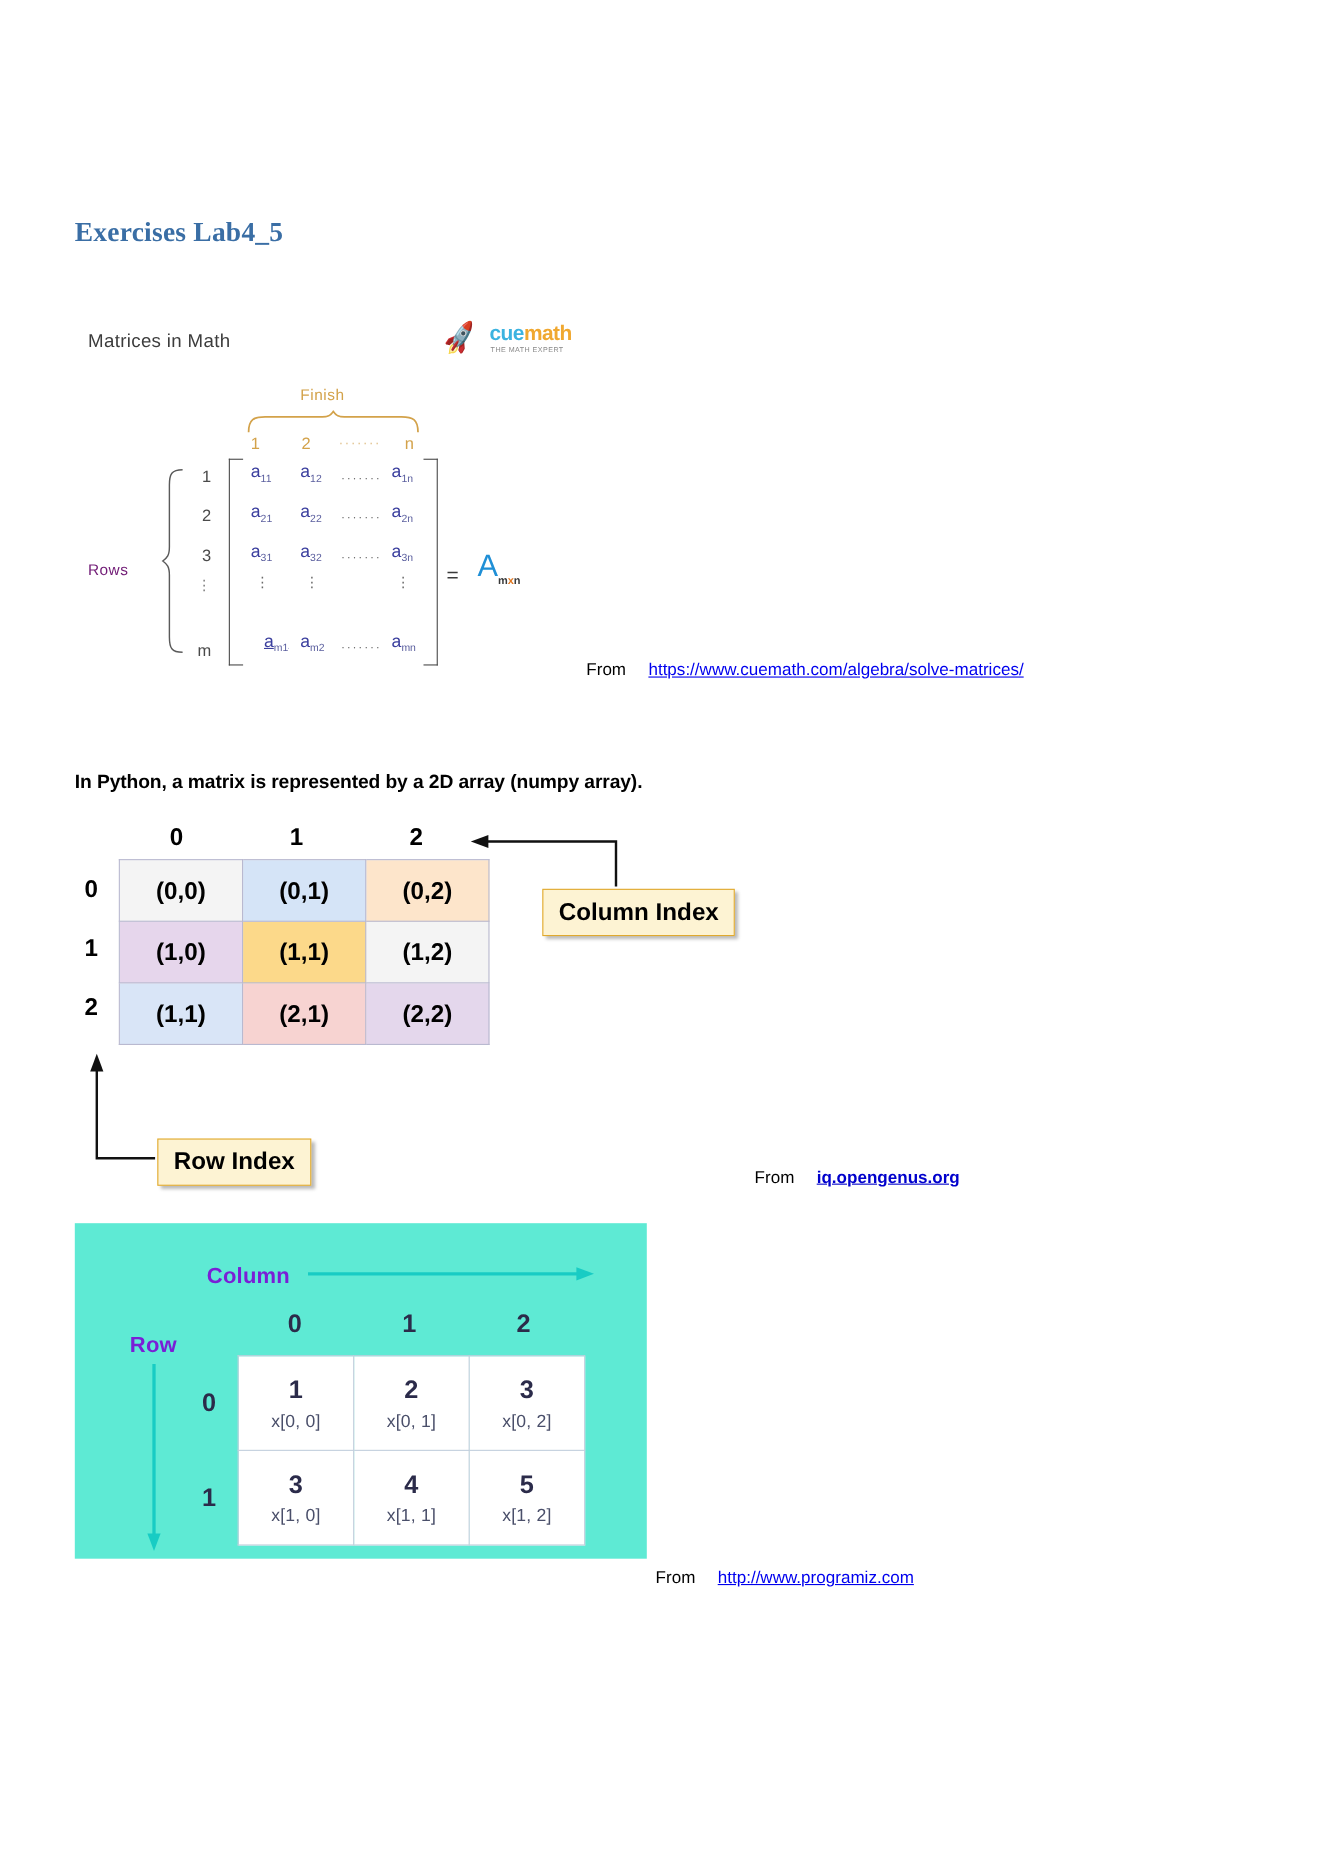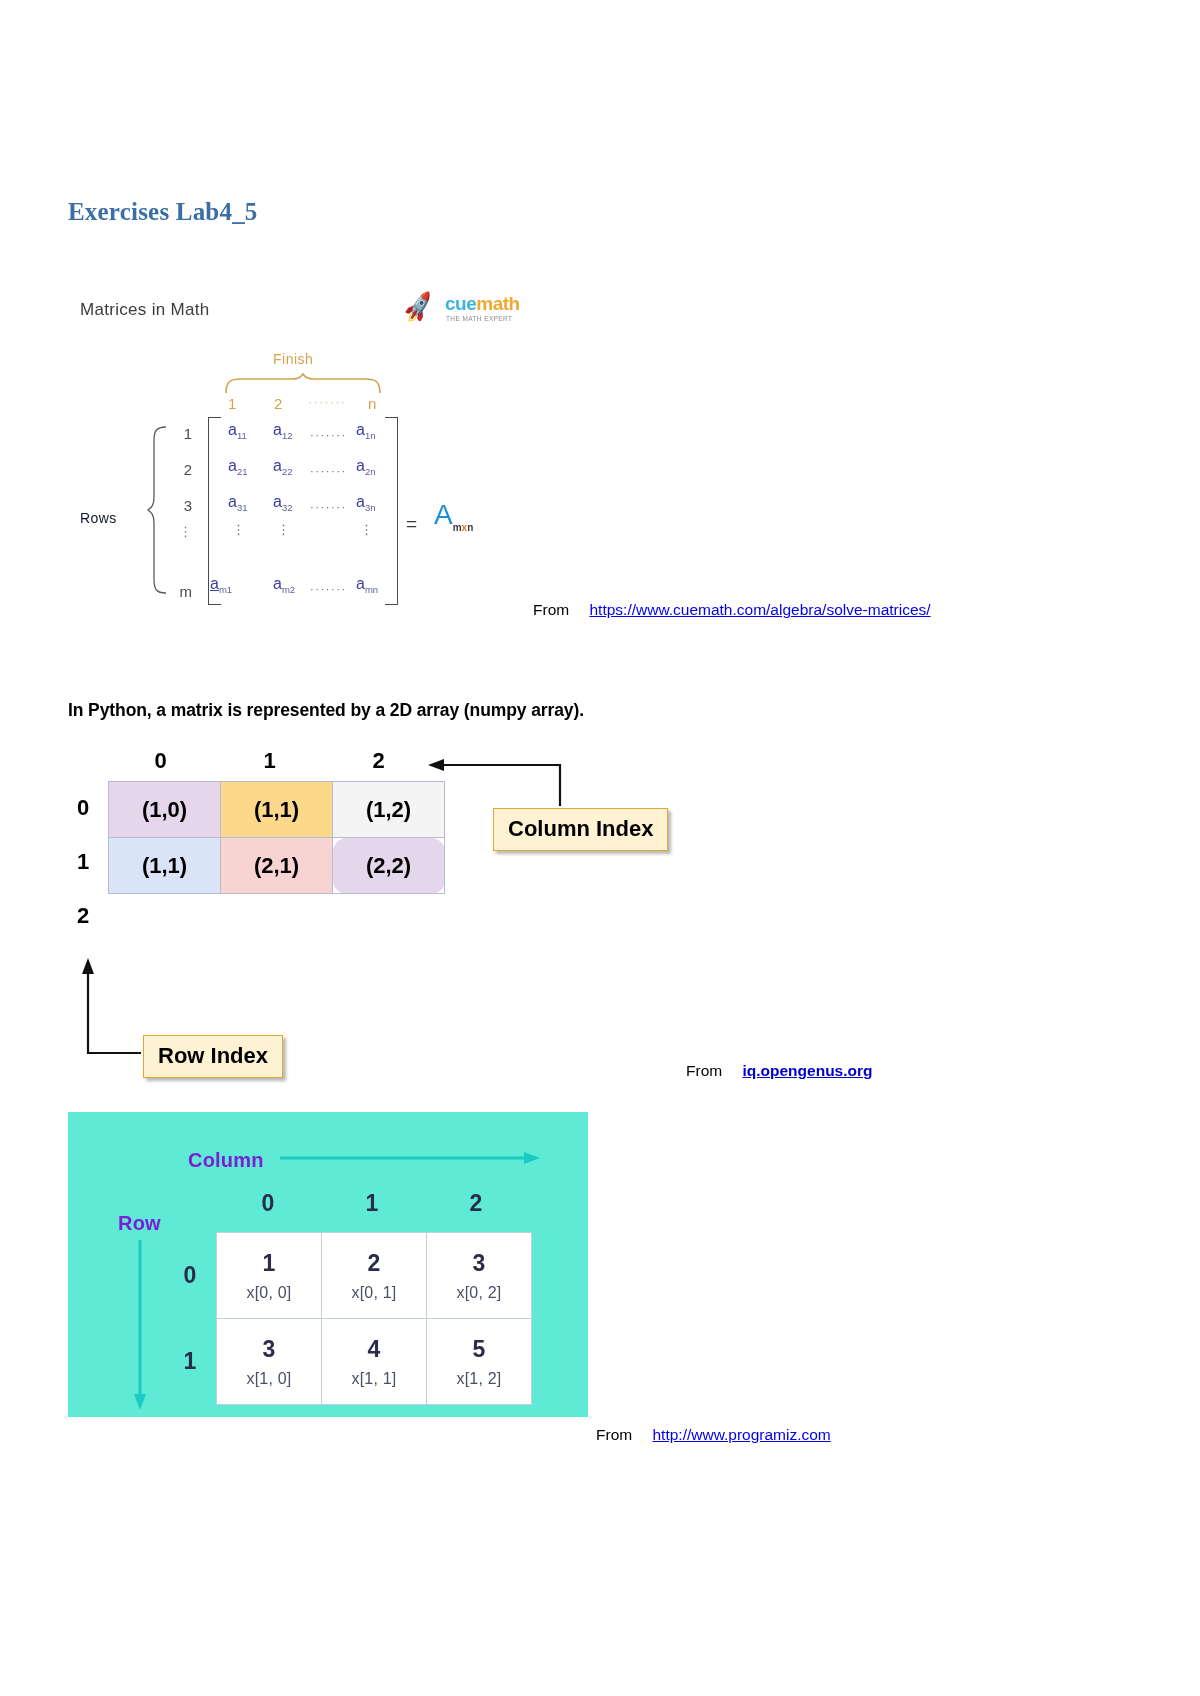--- a/index.html
+++ b/index.html
@@ -141,21 +141,21 @@
   .cn0 { left: 8px; }
   .cn1 { left: 54px; }
   .cndots { left: 88px; font-size: 12px; letter-spacing: 1.5px; color: #e0c08a; }
   .cn2 { left: 148px; }
 
   .rows-label {
     position: absolute;
     left: 12px;
     top: 225px;
     font-size: 14px;
-    color: #0f172a;
+    color: #701a75;
     letter-spacing: 0.4px;
   }
   .rows-brace {
     position: absolute;
     left: 78px;
     top: 140px;
     width: 24px;
     height: 170px;
   }
   .row-nums {
@@ -495,21 +495,21 @@
 
       <div class="mcell" style="left:20px; top:76px;">a<sub>31</sub></div>
       <div class="mcell" style="left:65px; top:76px;">a<sub>32</sub></div>
       <div class="mdots" style="left:102px; top:84px;">·······</div>
       <div class="mcell" style="left:148px; top:76px;">a<sub>3n</sub></div>
 
       <div class="vdots" style="left:24px; top:110px;">⋮</div>
       <div class="vdots" style="left:69px; top:110px;">⋮</div>
       <div class="vdots" style="left:152px; top:110px;">⋮</div>
 
-      <div class="mcell" style="left:2px; top:158px;text-decoration:underline;">a<sub>m1</sub></div>
+      <div class="mcell" style="left:32px; top:158px;text-decoration:underline;">a<sub>m1</sub></div>
       <div class="mcell" style="left:65px; top:158px;">a<sub>m2</sub></div>
       <div class="mdots" style="left:102px; top:166px;">·······</div>
       <div class="mcell" style="left:148px; top:158px;">a<sub>mn</sub></div>
     </div>
 
     <div class="eq-sign">=</div>
     <div class="a-mn"><span>A</span><sub><span>m</span><span class="x">x</span><span>n</span></sub></div>
   </div>
 
   <div class="from-line from-cuemath"><span>From </span><a href="#">https://www.cuemath.com/algebra/solve-matrices/</a></div>
@@ -522,29 +522,34 @@
       <span style="left:109px;">1</span>
       <span style="left:218px;">2</span>
     </div>
     <div class="idx-rowhdr">
       <span style="top:0px;">0</span>
       <span style="top:54px;">1</span>
       <span style="top:108px;">2</span>
     </div>
     <table class="idx-table">
       <tbody>
+          <tr>
+        <td id="ic00" style="background: rgb(244, 244, 244);">(0,0)</td>
+        <td id="ic01" style="background: rgb(213, 228, 247);">(0,1)</td>
+        <td id="ic02" style="background: rgb(253, 229, 203);">(0,2)</td>
+      </tr>
       <tr>
         <td id="ic10" style="background: rgb(230, 214, 236);">(1,0)</td>
         <td id="ic11" style="background: rgb(252, 217, 138);">(1,1)</td>
         <td id="ic12" style="background: rgb(244, 244, 244);">(1,2)</td>
       </tr>
       <tr>
         <td id="ic20" style="background: rgb(217, 229, 247);">(1,1)</td>
         <td id="ic21" style="background: rgb(247, 211, 209);">(2,1)</td>
-        <td id="ic22" style="background: rgb(228, 215, 236); border-radius: 14px;">(2,2)</td>
+        <td id="ic22" style="background: rgb(228, 215, 236);">(2,2)</td>
       </tr>
     </tbody>
       </table>
   </div>
 
   <svg class="arrow-svg">
 
     <path d="M560,806 L560,765 L440,765" fill="none" stroke="#111" stroke-width="2.2"></path>
     <polygon points="428,765 444,759 444,771" fill="#111"></polygon>
 

